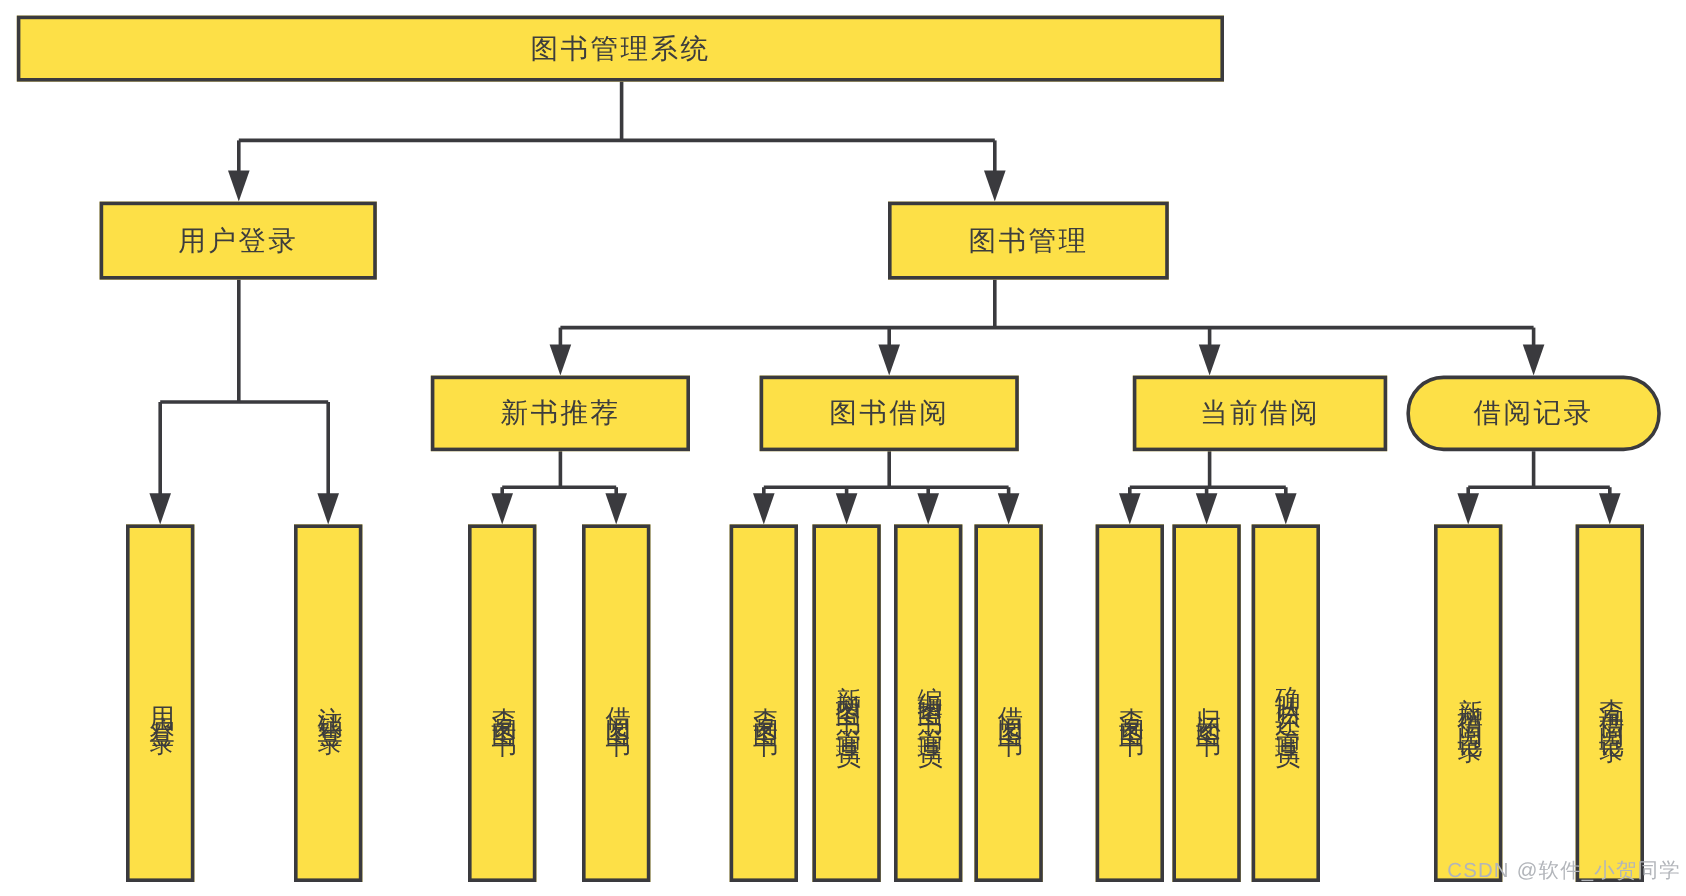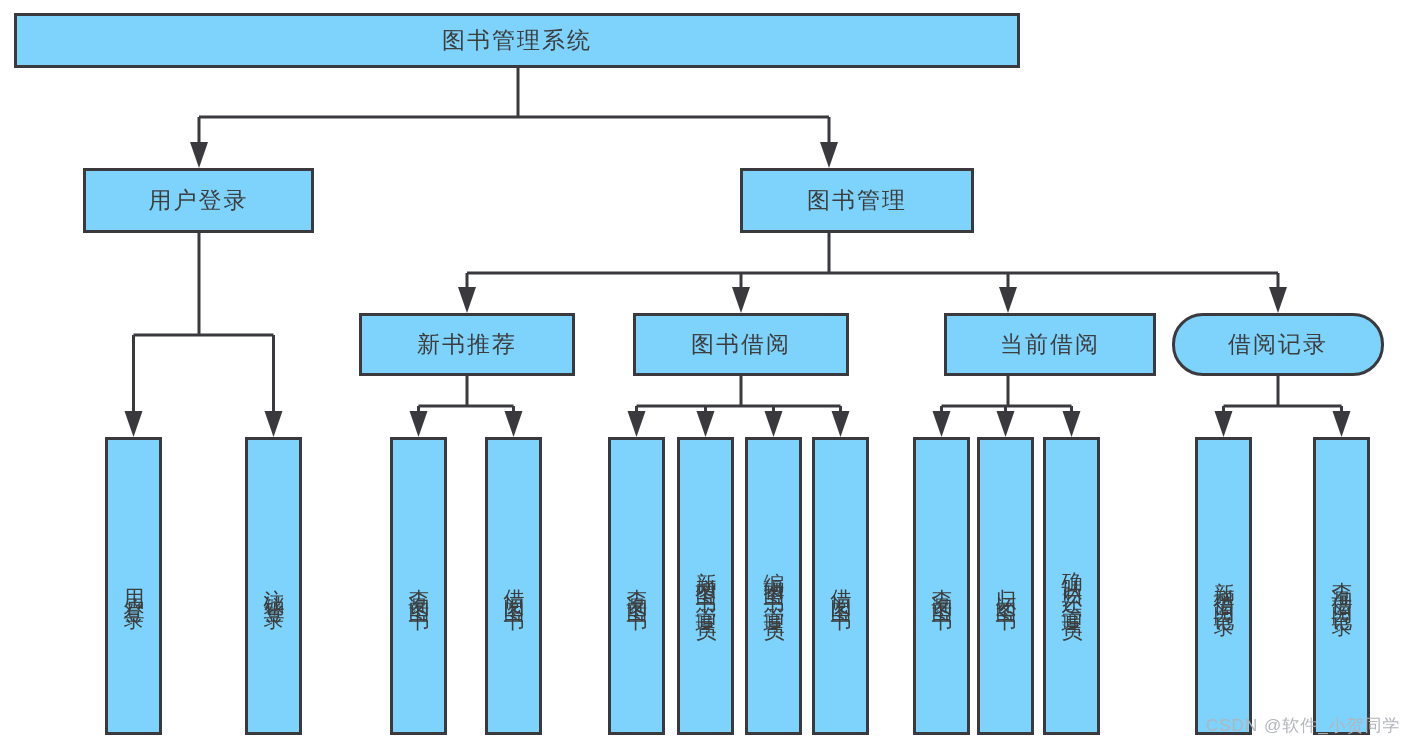--- a/index.html
+++ b/index.html
@@ -8,21 +8,21 @@
     width:1405px;height:747px;
     background:#ffffff;
     overflow:hidden;
     font-family:"Liberation Sans", sans-serif;
   }
   svg.connectors{position:absolute;left:0;top:0;z-index:1;}
   .node{
     position:absolute;
     box-sizing:border-box;
     border:3px solid var(--line,#3a3a3e);
-    background:#7dd3fc;
+    background:#fde047;
     color:var(--text,#3d3d3d);
     z-index:2;
   }
   .node.h{
     display:flex;align-items:center;justify-content:center;
     font-size:23px;letter-spacing:2px;white-space:nowrap;
   }
   .node.v{
     writing-mode:vertical-rl;
     text-orientation:mixed;

